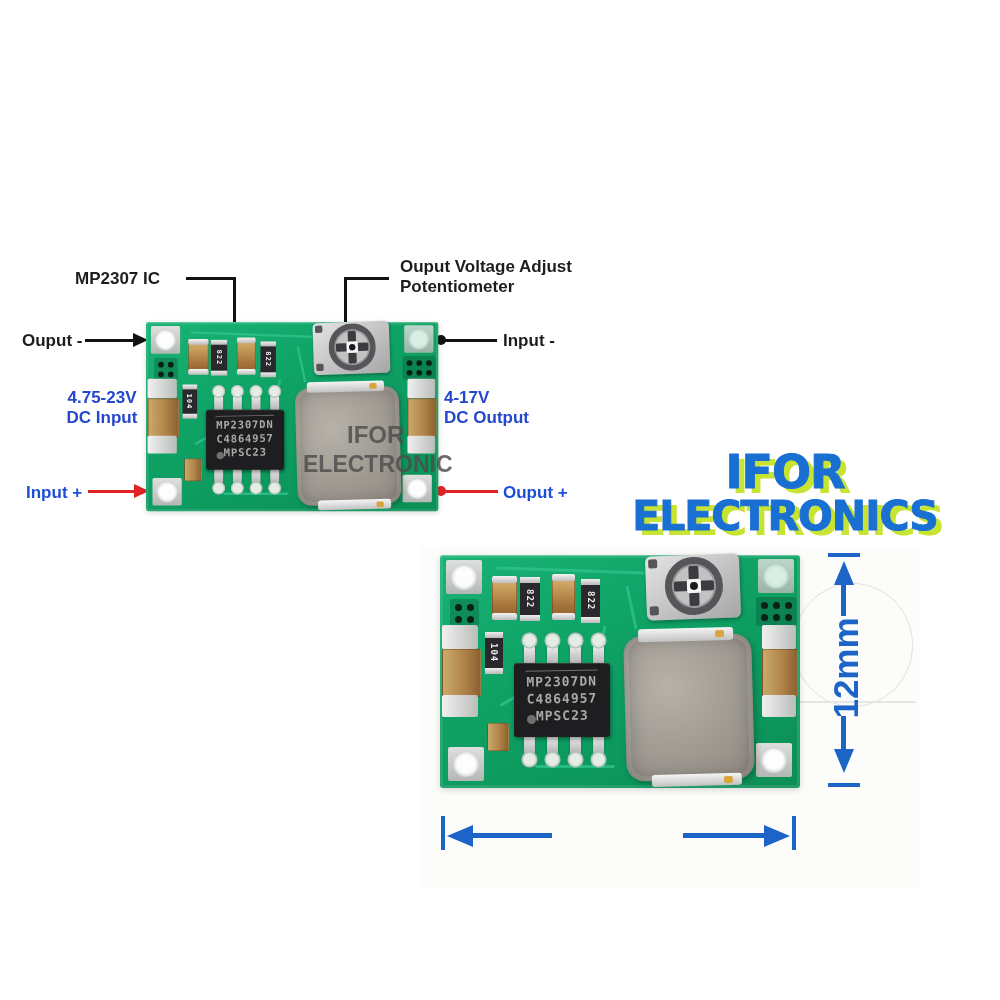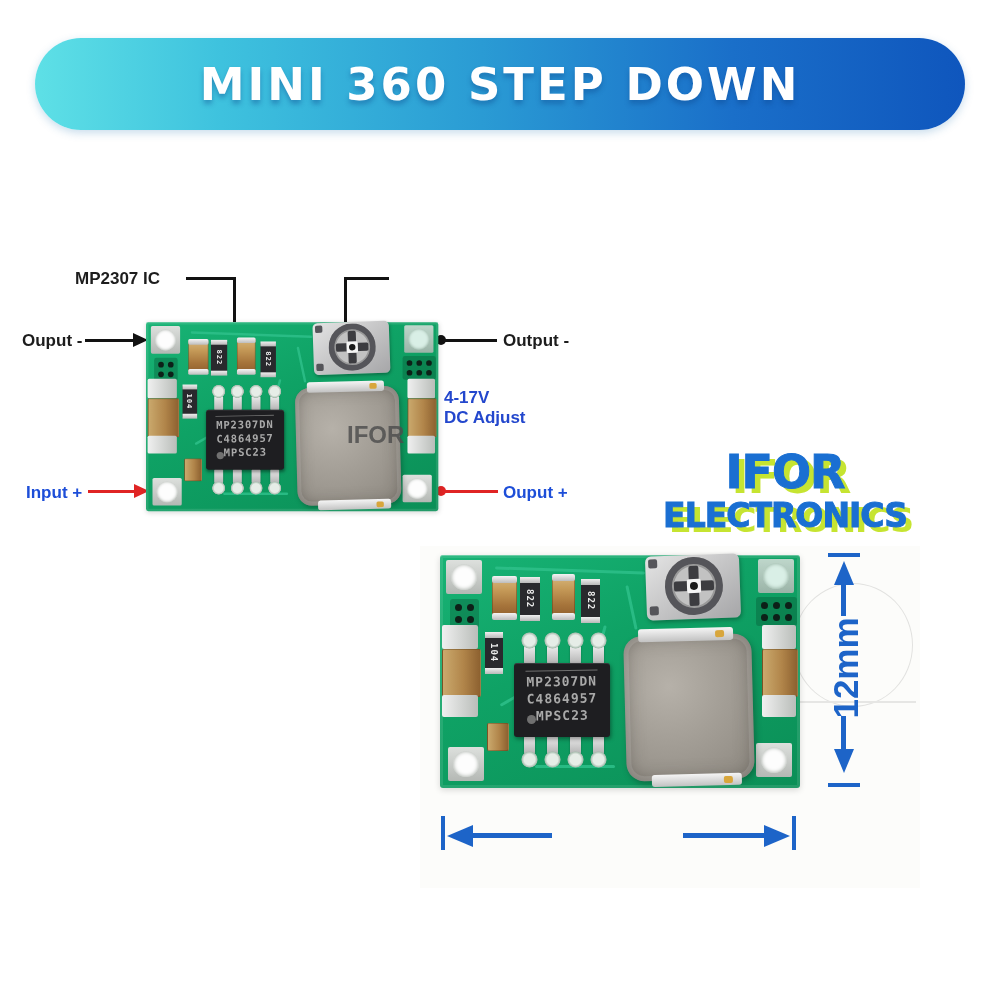--- a/index.html
+++ b/index.html
@@ -112,21 +112,21 @@
     white-space:nowrap;z-index:5;}
   .wm1{left:201px;top:99px;font-size:24px;}
   .wm2{left:157px;top:129px;font-size:23px;}
 
   
   .logo{position:absolute;left:575px;top:450px;width:420px;text-align:center;
     font-family:"DejaVu Sans",sans-serif;font-weight:800;color:#1a6fd2;
     text-shadow:6px 5px 0 #c6e431;letter-spacing:-1px;line-height:44px;z-index:6;
     -webkit-text-stroke:1px #1a6fd2;}
   .logo .l1{font-size:46px;display:block;}
-  .logo .l2{font-size:33px;display:block;}
+  .logo .l2{font-size:41px;display:block;}
 
   
   .dim{position:absolute;background:#1d64c8;}
   .dim-txt{position:absolute;color:#1d64c8;font-weight:bold;font-size:35px;white-space:nowrap;}
   .tri{position:absolute;width:0;height:0;}
   .tri.up{border-left:10px solid transparent;border-right:10px solid transparent;border-bottom:24px solid #1d64c8;}
   .tri.dn{border-left:10px solid transparent;border-right:10px solid transparent;border-top:24px solid #1d64c8;}
   .tri.lf{border-top:11px solid transparent;border-bottom:11px solid transparent;border-right:26px solid #1d64c8;}
   .tri.rt{border-top:11px solid transparent;border-bottom:11px solid transparent;border-left:26px solid #1d64c8;}
 
@@ -135,47 +135,52 @@
   .wm-circle{position:absolute;left:793px;top:583px;width:118px;height:122px;border:1.5px solid #e2e2e0;
     border-radius:50%;z-index:1;}
   .wm-line{position:absolute;left:788px;top:701px;width:128px;height:2px;background:#e6e6e4;z-index:1;}
   .z2{z-index:2;} .z3{z-index:3;}
 </style>
 </head>
 <body>
 
 <div class="stage">
 
-  <div class="banner">
-    <span class="banner-text">MINI 360 STEP DOWN</span>
-  </div>
 
   <span class="lbl" style="left:75px;top:269px;">MP2307 IC</span>
   <div class="cline" style="left:186px;top:277px;width:50px;height:3px;"></div>
   <div class="cline" style="left:233px;top:277px;width:3px;height:152px;"></div>
 
+  <div class="lbl" style="left:400px;top:257px;">
+    <span style="display:block;">Ouput Voltage Adjust</span>
+    <span style="display:block;">Potentiometer</span>
+  </div>
   <div class="cline" style="left:344px;top:277px;width:45px;height:3px;"></div>
   <div class="cline" style="left:344px;top:277px;width:3px;height:77px;"></div>
 
   <span class="lbl" style="left:22px;top:331px;">Ouput -</span>
   <div class="cline" style="left:85px;top:339px;width:50px;height:3px;"></div>
   <i class="arr-r" style="left:133px;top:333px;"></i>
 
+  <div class="lbl blue" style="left:52px;top:388px;width:100px;text-align:center;">
+    <span style="display:block;">4.75-23V</span>
+    <span style="display:block;">DC Input</span>
+  </div>
 
   <span class="lbl red" style="left:26px;top:483px;">Input +</span>
   <div class="cline red" style="left:88px;top:490px;width:48px;height:3px;"></div>
   <i class="arr-r red" style="left:134px;top:484px;"></i>
 
   <i class="dot" style="left:436px;top:335px;"></i>
   <div class="cline" style="left:443px;top:339px;width:54px;height:3px;"></div>
-  <span class="lbl" style="left:503px;top:331px;">Output -</span>
+  <span class="lbl" style="left:503px;top:331px;">Input -</span>
 
   <div class="lbl blue" style="left:444px;top:388px;">
     <span style="display:block;">4-17V</span>
-    <span style="display:block;">DC Adjust</span>
+    <span style="display:block;">DC Output</span>
   </div>
 
   <i class="dot red" style="left:436px;top:486px;"></i>
   <div class="cline red" style="left:443px;top:490px;width:55px;height:3px;"></div>
   <span class="lbl red" style="left:503px;top:483px;">Ouput +</span>
 
   <div class="board-small z2">
     <div class="pcb">
       <i class="tr" style="left:55px;top:14px;width:150px;height:3px;transform:rotate(2deg);"></i>
       <i class="tr" style="left:190px;top:30px;width:3px;height:45px;transform:rotate(-12deg);"></i>
@@ -242,20 +247,21 @@
         <i class="mark m1"></i>
           <i class="mark m2"></i>
         <div class="rotor">
           <i class="cr h"></i>
             <i class="cr v"></i>
           <i class="pot-center"></i>
         </div>
       </div>
     </div>
     <span class="wm wm1">IFOR</span>
+    <span class="wm wm2">ELECTRONIC</span>
   </div>
 
   <div class="logo">
     <span class="l1">IFOR</span>
     <span class="l2">ELECTRONICS</span>
   </div>
 
   <div class="photo-bg"></div>
   <div class="wm-circle"></div>
   <div class="wm-line"></div>

